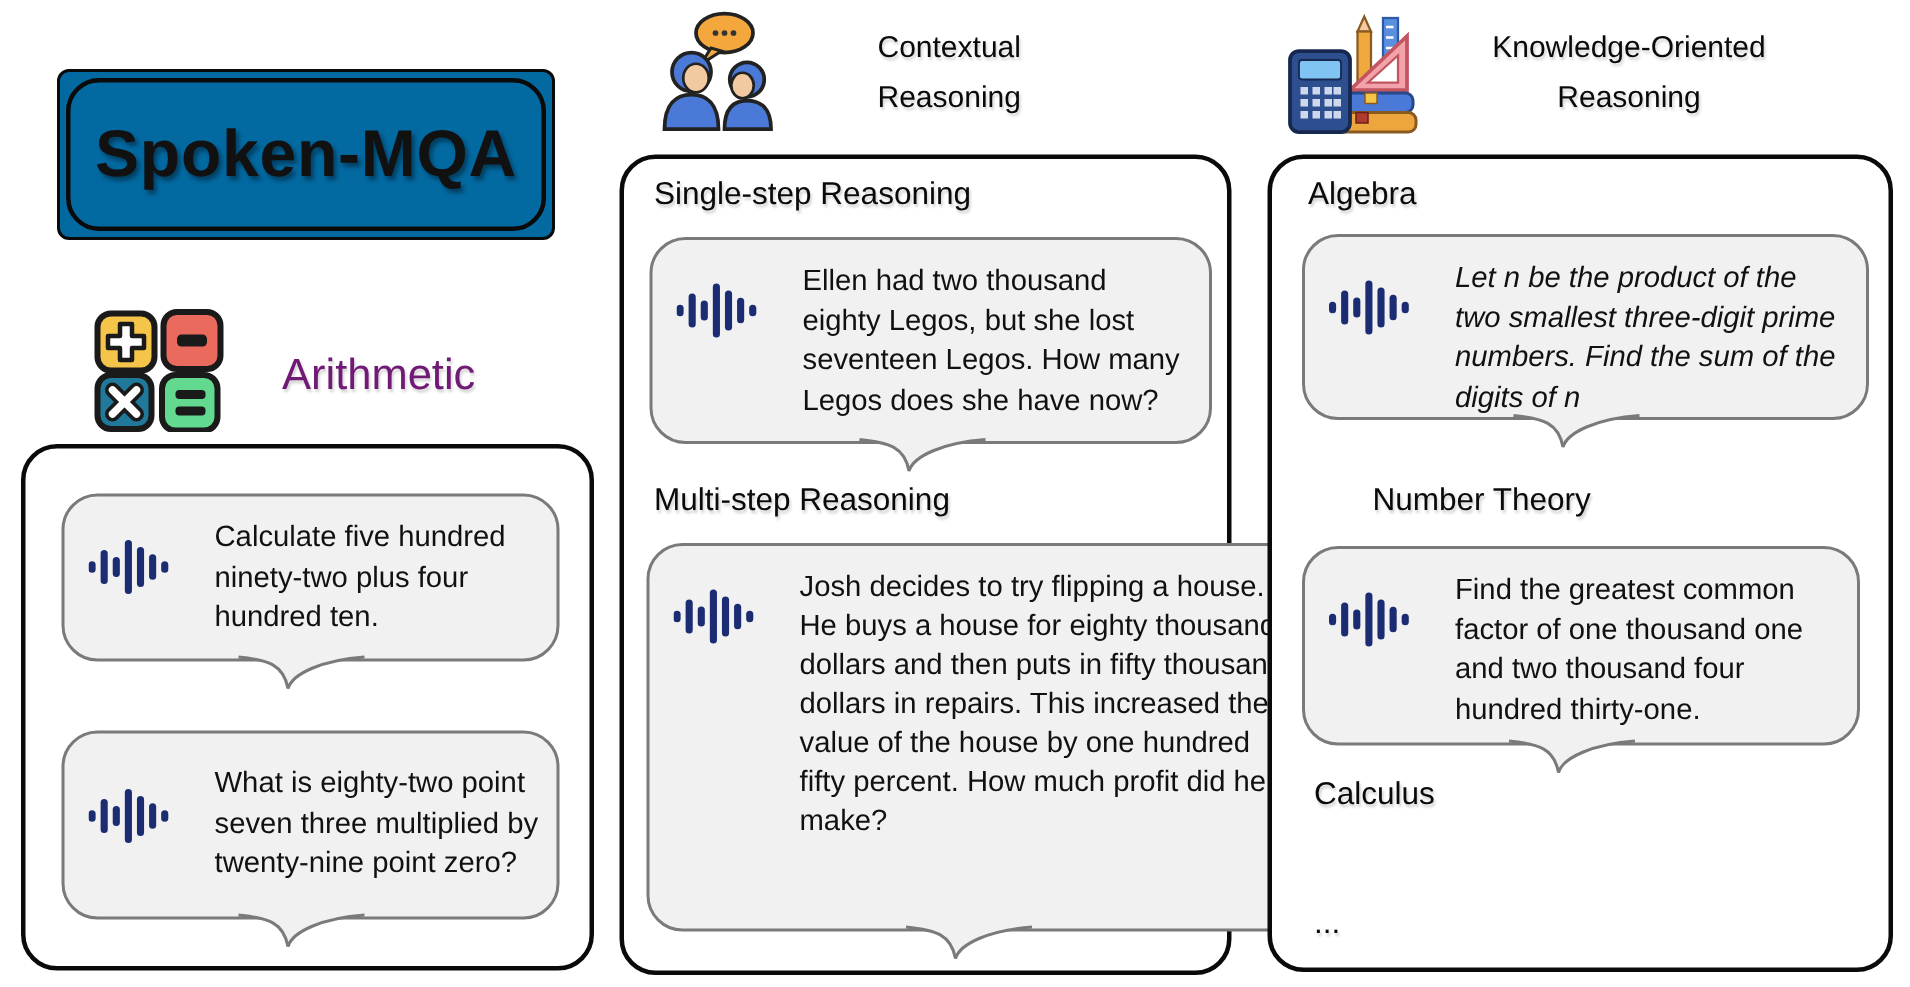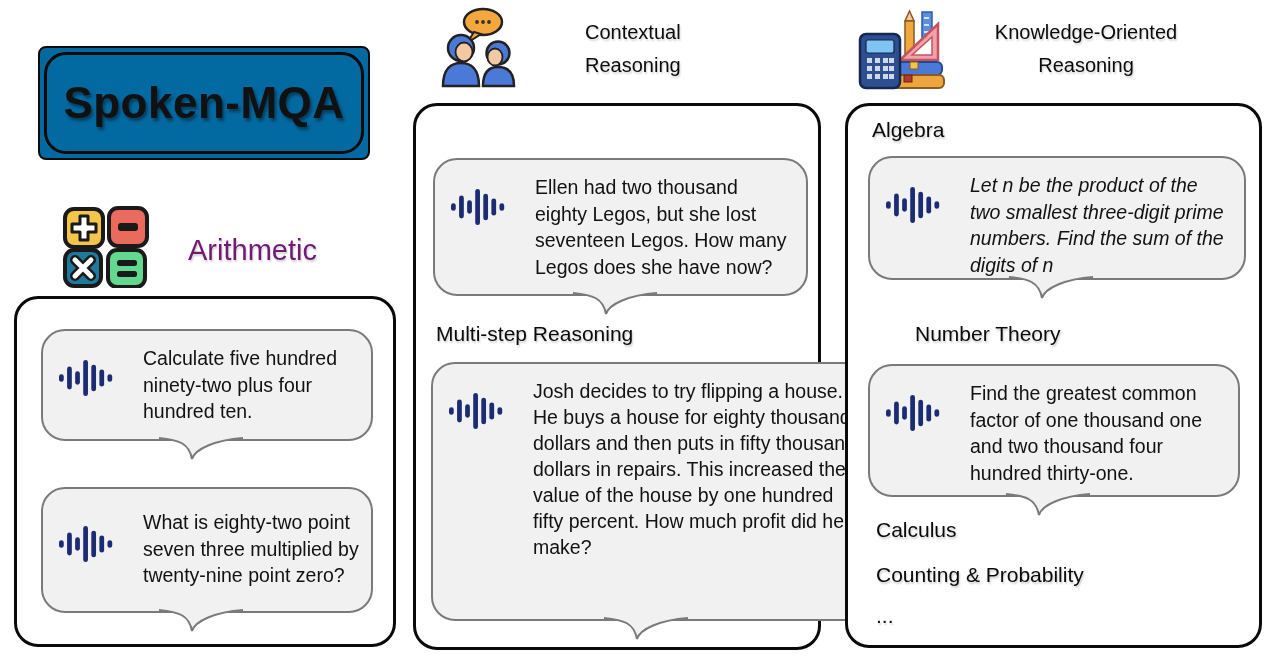--- a/index.html
+++ b/index.html
@@ -141,20 +141,21 @@
       <ellipse cx="58" cy="51" rx="7.5" ry="8.5" fill="#f3c9a2" stroke="#222" stroke-width="1.8"></ellipse>
       <path d="M46,80 C46,66 52,61 61,61 C70,61 77,66 77,80 Z" fill="#4a79d8" stroke="#222" stroke-width="2.5"></path>
     </svg>
   </div>
   <div class="col-heading" style="left:585px;top:16px;">
     <div>Contextual</div>
     <div>Reasoning</div>
   </div>
 
   <div class="panel" style="left:413px;top:103px;width:408px;height:547px;">
+    <div class="cat-label" style="left:20px;top:12px;">Single-step Reasoning</div>
 
     <div class="bubble" style="left:17px;top:52px;width:375px;height:138px;">
       <span class="wave">
         <svg width="57" height="50" viewBox="0 0 60 52">
           <g fill="#1b2c72">
             <rect x="0" y="22" width="5" height="8" rx="2.5"></rect>
             <rect x="8.5" y="14" width="5" height="24" rx="2.5"></rect>
             <rect x="17" y="19" width="5" height="14" rx="2.5"></rect>
             <rect x="25.5" y="7" width="5" height="38" rx="2.5"></rect>
             <rect x="34" y="12" width="5" height="28" rx="2.5"></rect>
@@ -266,17 +267,16 @@
           </g>
         </svg>
       </span>
       <span class="txt">Find the greatest common factor of one thousand one and two thousand four hundred thirty-one.</span>
       <svg class="tail" viewBox="0 0 84 25">
         <path d="M0,1 C20,3 30,6 33,22 C36,12 56,3 84,1" fill="#f1f1f1" stroke="#7a7a7a" stroke-width="2"></path>
       </svg>
     </div>
 
     <div class="cat-label" style="left:28px;top:412px;">Calculus</div>
-    <div class="cat-label" style="left:28px;top:457px;">Counting &amp; Probability</div>
     <div class="cat-label" style="left:28px;top:498px;">...</div>
   </div>
 
 </div>
 
 </body></html>

